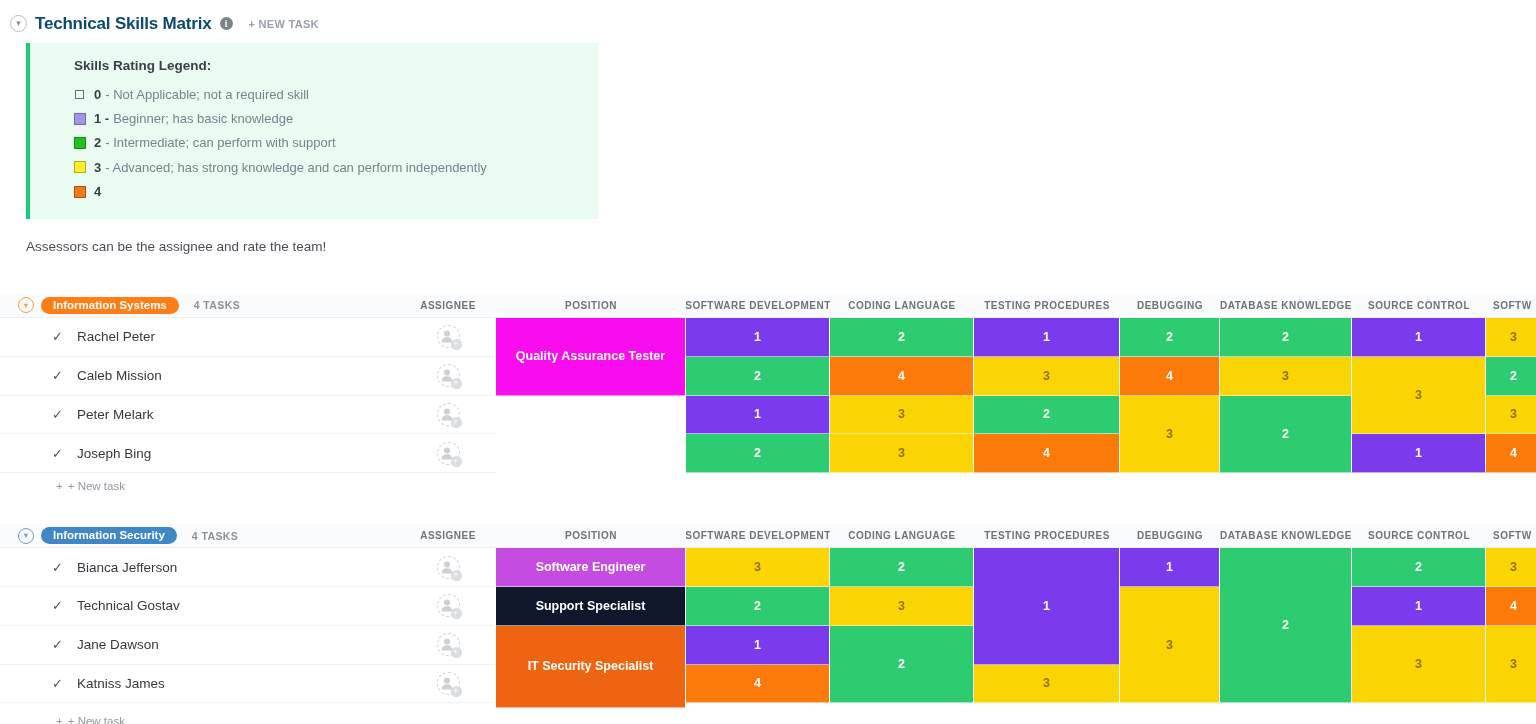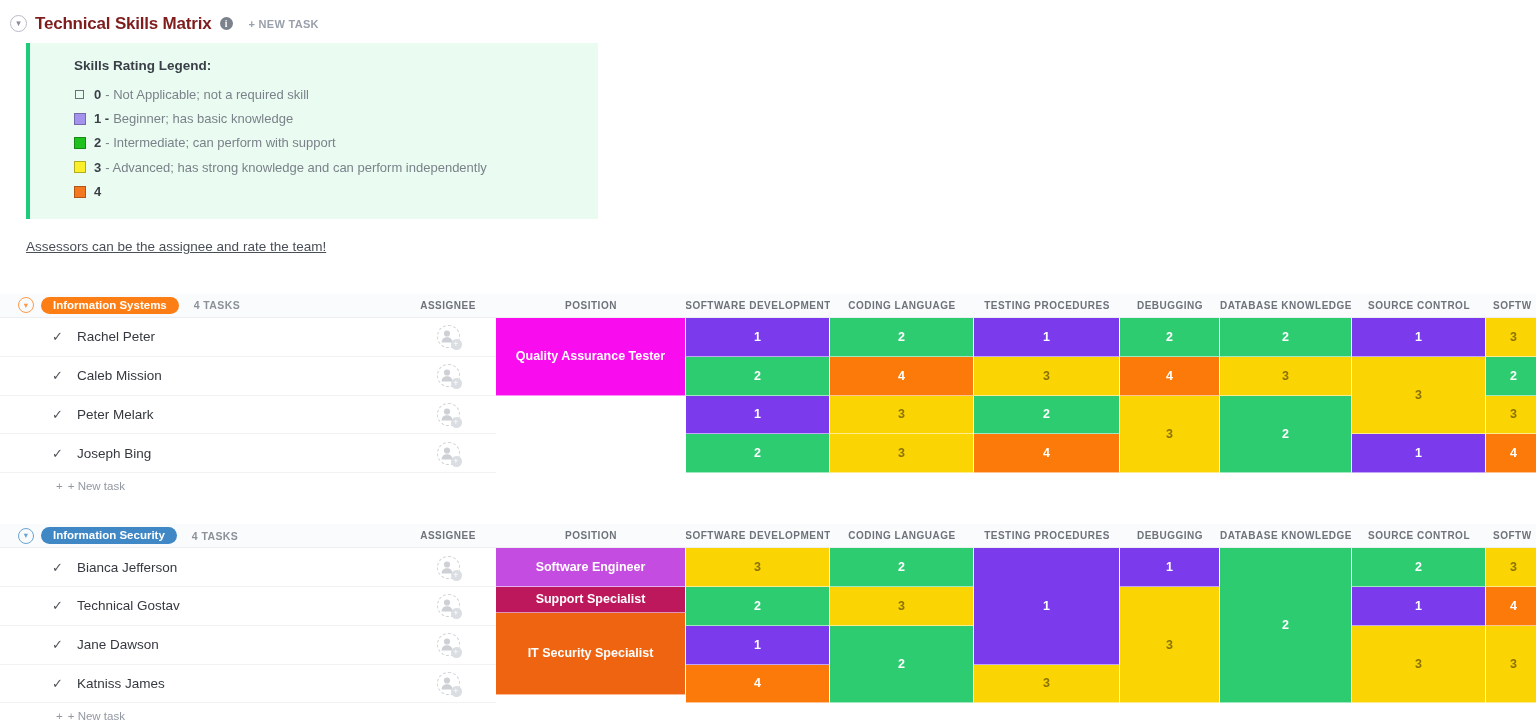--- a/index.html
+++ b/index.html
@@ -17,21 +17,21 @@
     height: 38px;
   }
   .collapse-chevron {
     width: 17px; height: 17px; border-radius: 50%;
     border: 1.4px solid #b8bcc6;
     display: flex; align-items: center; justify-content: center;
     color: #878c96; font-size: 9px; line-height: 1;
     flex: 0 0 auto;
   }
   .page-title {
-    font-size: 17px; font-weight: bold; color: #7f1d1d;
+    font-size: 17px; font-weight: bold; color: #0c4a6e;
     letter-spacing: -.2px;
   }
   .info-dot {
     width: 13px; height: 13px; border-radius: 50%;
     background: #7c828d; color: #fff;
     font-size: 9.5px; font-weight: bold;
     display: flex; align-items: center; justify-content: center;
     font-family: "Liberation Serif", serif;
   }
   .new-task-top {
@@ -64,21 +64,21 @@
   .legend-swatch.empty {
     background: transparent;
     border: 1.3px solid #6b7078;
     width: 9px; height: 9px; margin-left: 1px; margin-right: 10px;
   }
   .legend-num { font-weight: bold; color: #3a3f47; }
   .legend-txt { margin-left: 4px; }
 
   .assessor-note {
     margin: 20px 0 0 26px;
-    font-size: 13.5px; color: #4a4f57; text-decoration: underline;
+    font-size: 13.5px; color: #4a4f57;
   }
 
   
   .section { margin-top: 0; }
   .section-spacer-1 { height: 40px; }
   .section-spacer-2 { height: 25px; }
 
   
   .c-name   { width: 400px; flex: 0 0 400px; }
   .c-assign { width:  96px; flex: 0 0  96px; }
@@ -434,21 +434,21 @@
                   <path d="M4.6 17.5c0-3.3 2.5-5.2 5.4-5.2s5.4 1.9 5.4 5.2z" fill="#cdd0d5"></path>
                 </svg>
                 <span class="plus">+</span>
               </span>
             </div>
           </div>
         </div>
         <div class="val-cols">
           <div class="val-col" style="width:190px;flex:0 0 190px">
             <div class="val-cell pos-cell t-white" style="height:38.8px;background:#c44ce0">Software Engineer</div>
-            <div class="val-cell pos-cell t-white" style="height:26px;background:#be185d">Support Specialist</div>
+            <div class="val-cell pos-cell t-white" style="height:39px;background:#0f172a">Support Specialist</div>
             <div class="val-cell pos-cell t-white" style="height:82px;background:#ef6410">IT Security Specialist</div>
           </div>
           <div class="val-col" style="width:144px;flex:0 0 144px">
             <div class="val-cell t-dark" style="height:38.8px;background:#fbd404">3</div>
             <div class="val-cell t-white" style="height:38.8px;background:#2ecc71">2</div>
             <div class="val-cell t-white" style="height:38.8px;background:#7c3aed">1</div>
             <div class="val-cell t-white" style="height:38.8px;background:#fb7a09">4</div>
           </div>
           <div class="val-col" style="width:144px;flex:0 0 144px">
             <div class="val-cell t-white" style="height:38.8px;background:#2ecc71">2</div>

